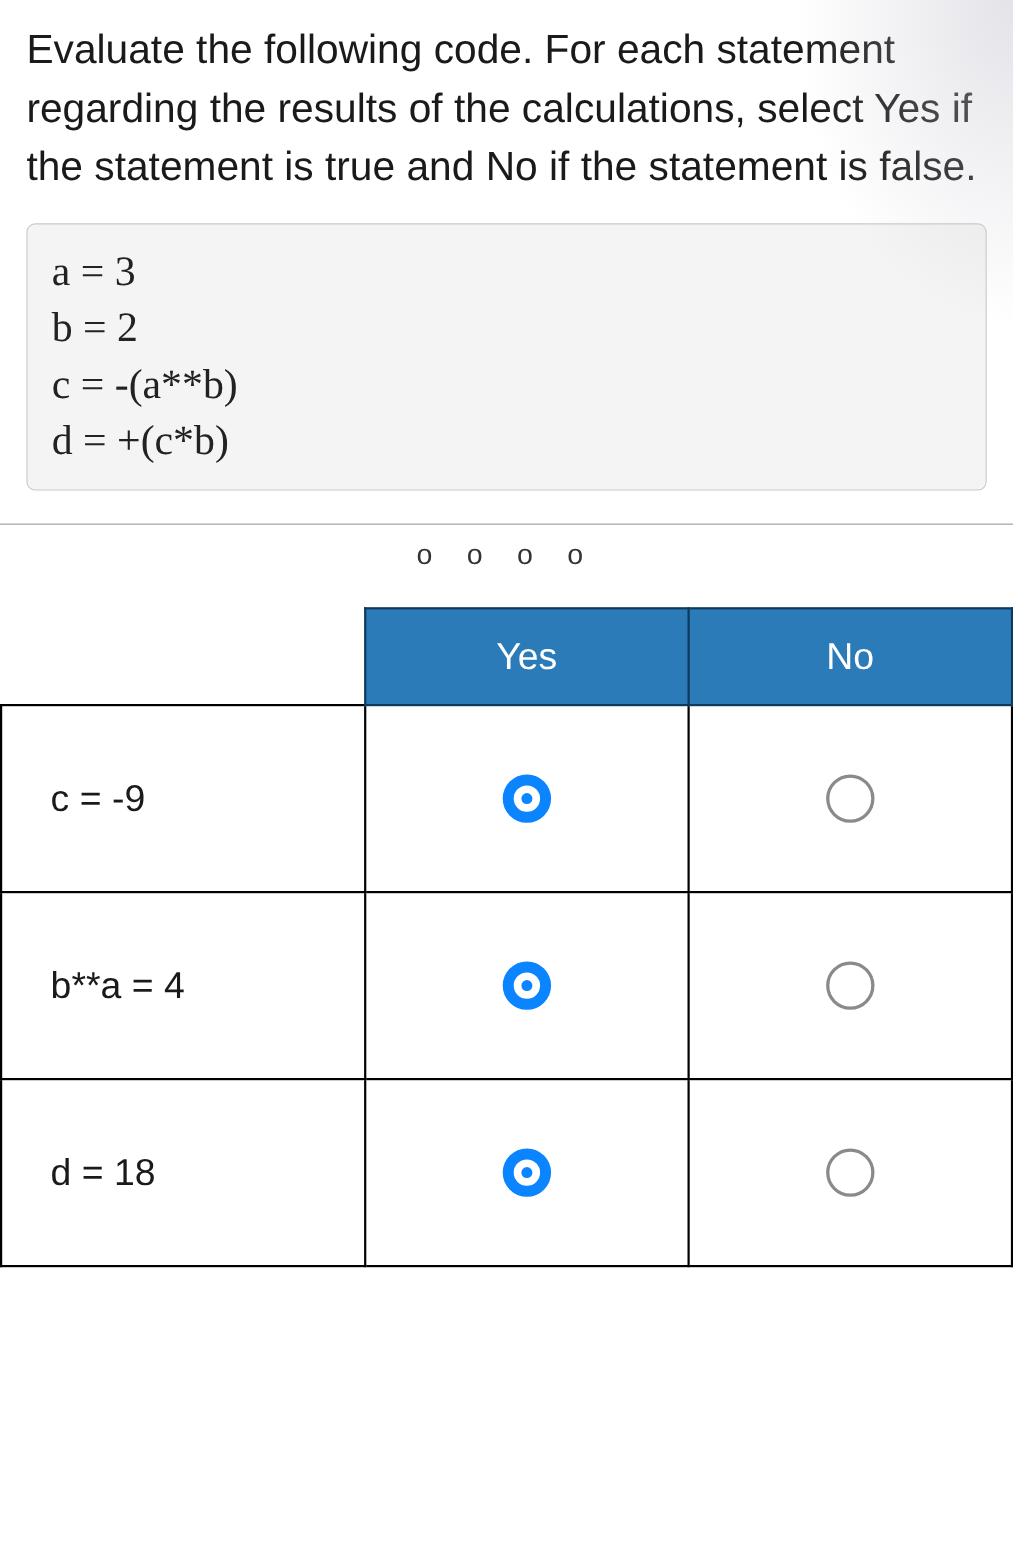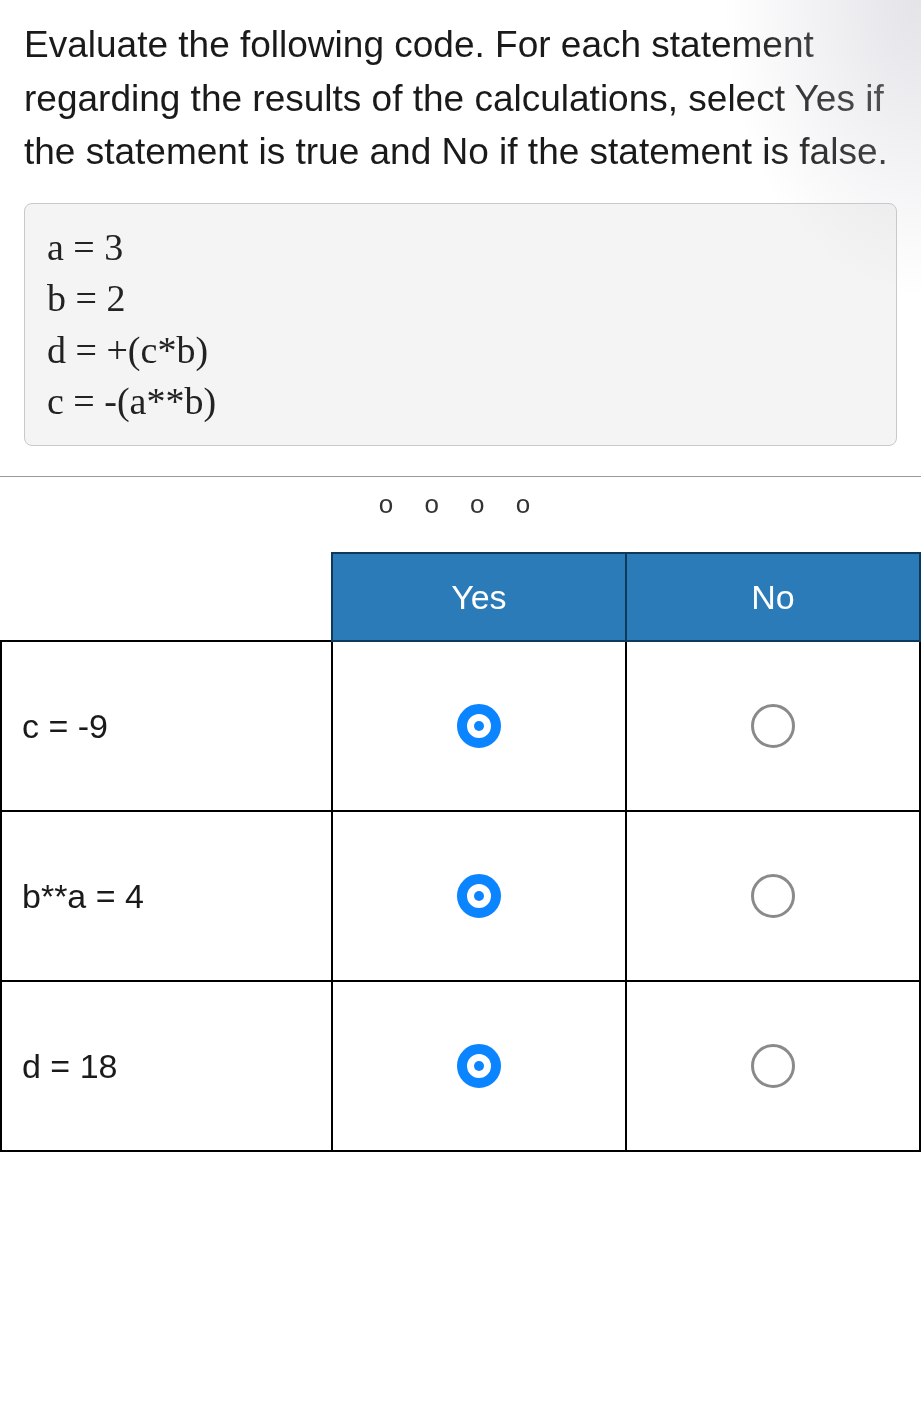--- a/index.html
+++ b/index.html
@@ -76,21 +76,21 @@
     .answer-table td {
       border: 2px solid #000;
       height: 170px;
       font-size: 34px;
       color: #1a1a1a;
       text-align: center;
       vertical-align: middle;
     }
     .answer-table td.label-cell {
       text-align: left;
-      padding-left: 20px;
+      padding-left: 44px;
       border-left: 2px solid #000;
     }
     .col-label { width: 36%; }
     .col-opt { width: 32%; }
     .radio {
       display: inline-block;
       width: 44px;
       height: 44px;
       border-radius: 50%;
       position: relative;
@@ -119,22 +119,22 @@
 </head>
 <body>
 
 <div class="gradient-corner"></div>
 
 <div class="question-text">Evaluate the following code. For each statement regarding the results of the calculations, select Yes if the statement is true and No if the statement is false.</div>
 
 <div class="code-box">
   <div>a = 3</div>
   <div>b = 2</div>
+  <div>c = -(a**b)</div>
   <div>d = +(c*b)</div>
-  <div>c = -(a**b)</div>
 </div>
 
 <div class="divider-area">
   <div class="dots">o o o o</div>
 </div>
 
 <table class="answer-table">
   <colgroup>
     <col class="col-label">
     <col class="col-opt">

